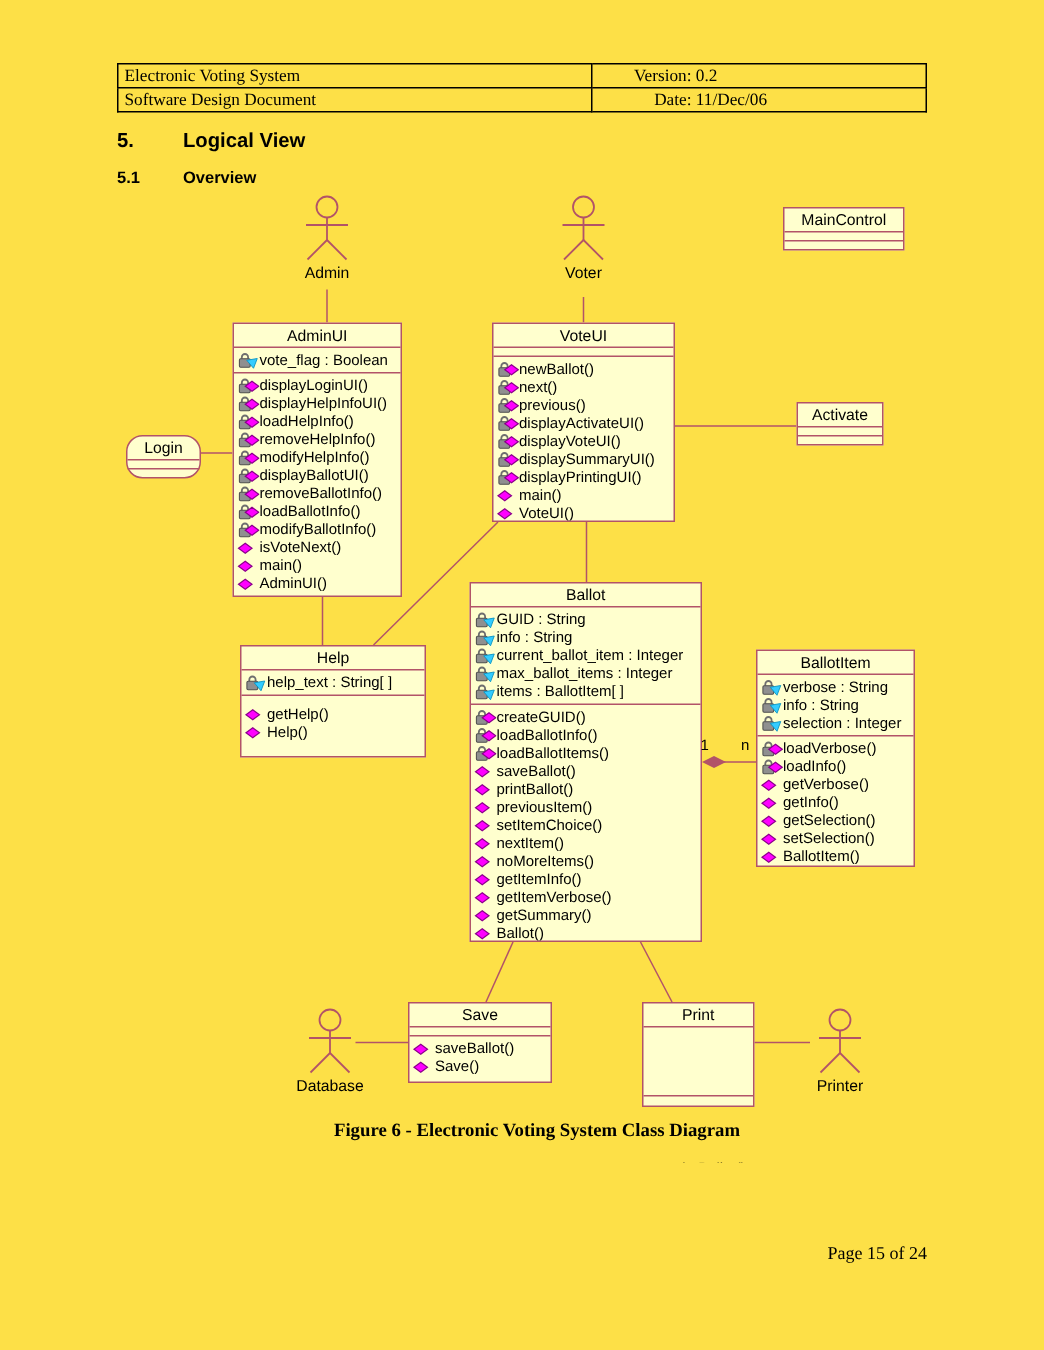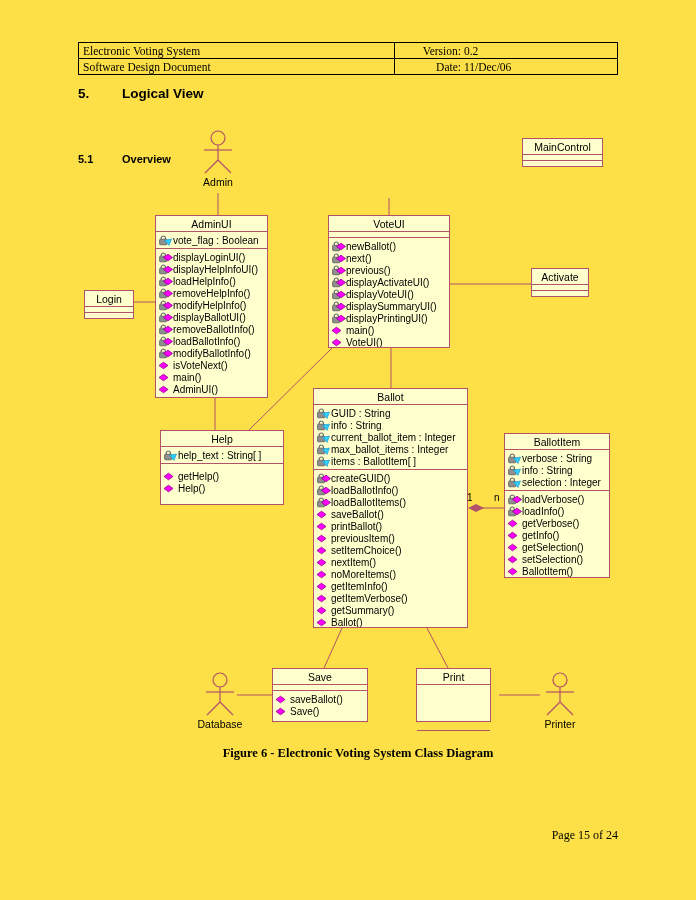--- a/index.html
+++ b/index.html
@@ -14,21 +14,21 @@
   
   .doc-table{position:absolute;left:78px;top:42px;width:540px;border-collapse:collapse;
              font-family:"Liberation Serif",serif;font-size:11.5px;}
   .doc-table td{border:1px solid #000;padding:1px 4px;height:13px;vertical-align:middle;}
   .cell-meta{width:214px;}
   .meta-label{display:inline-block;width:62px;text-align:right;}
   .meta-value{display:inline-block;}
 
   
   .h1{position:absolute;left:78px;top:86px;font-weight:bold;font-size:13.5px;}
-  .h2{position:absolute;left:78px;top:113px;font-weight:bold;font-size:11px;margin-top:40px;}
+  .h2{position:absolute;left:78px;top:113px;font-weight:bold;font-size:11px;}
   .h-num{display:inline-block;width:44px;}
 
   
   .overlay{position:absolute;left:0;top:0;z-index:1;}
 
   
   .uml-class{position:absolute;z-index:2;display:flex;flex-direction:column;box-sizing:border-box;
              background:var(--fill);border:1px solid var(--rose);font-size:10px;}
   .uml-title{flex:0 0 auto;text-align:center;line-height:12px;padding:2px 2px 1px;
              border-bottom:1px solid var(--rose);font-size:10.5px;white-space:nowrap;overflow:hidden;}
@@ -41,29 +41,29 @@
   .mi svg{position:absolute;left:0;top:0;}
   .member-text{font-size:10px;}
   .g-lock,.g-diamond,.g-attr{display:none;}
   .member.private-method .g-lock,
   .member.private-method .g-diamond{display:inline;}
   .member.public-method .g-diamond{display:inline;transform:translateX(-4.5px);}
   .member.private-attribute .g-lock,
   .member.private-attribute .g-attr{display:inline;}
 
   #cls-maincontrol{left:522px;top:138px;width:81px;}
-  #cls-login{left:84px;top:290px;width:50px;}
+  #cls-login{left:84px;top:290px;width:50px;border-radius:11px;}
   #cls-activate{left:531px;top:268px;width:58px;}
   #cls-adminui{left:155px;top:215px;width:113px;height:183px;}
   #cls-voteui{left:328px;top:215px;width:122px;height:133px;}
   #cls-help{left:160px;top:430px;width:124px;height:75px;}
   #cls-ballot{left:313px;top:388px;width:155px;height:240px;}
   #cls-ballotitem{left:504px;top:433px;width:106px;height:145px;}
   #cls-save{left:272px;top:668px;width:96px;height:54px;}
-  #cls-print{left:416px;top:668px;width:75px;height:54px;gap:40px;}
+  #cls-print{left:428px;top:668px;width:75px;height:70px;gap:40px;}
 
   
   .actor{position:absolute;z-index:2;width:60px;display:flex;flex-direction:column;align-items:center;justify-content:flex-end;}
   .actor-label{margin-top:2px;font-size:10.5px;text-align:center;}
   #actor-admin{left:188px;top:128px;}
   #actor-voter{left:359px;top:128px;}
   #actor-database{left:190px;top:670px;}
   #actor-printer{left:530px;top:670px;}
 
   
@@ -135,20 +135,32 @@
       <g stroke="#b25368" stroke-width="1.2" fill="none">
         <circle cx="22" cy="10" r="7"></circle>
           <line x1="22" y1="17" x2="22" y2="32"></line>
         <line x1="8" y1="22" x2="36" y2="22"></line>
           <line x1="22" y1="32" x2="9" y2="45"></line>
           <line x1="22" y1="32" x2="35" y2="45"></line>
       </g>
     </svg>
     <div class="actor-label">Admin</div>
   </div>
+  <div class="actor" id="actor-voter">
+    <svg width="44" height="46" viewBox="0 0 44 46">
+      <g stroke="#b25368" stroke-width="1.2" fill="none">
+        <circle cx="22" cy="10" r="7"></circle>
+          <line x1="22" y1="17" x2="22" y2="32"></line>
+        <line x1="8" y1="22" x2="36" y2="22"></line>
+          <line x1="22" y1="32" x2="9" y2="45"></line>
+          <line x1="22" y1="32" x2="35" y2="45"></line>
+      </g>
+    </svg>
+    <div class="actor-label">Voter</div>
+  </div>
   <div class="actor" id="actor-database">
     <svg width="44" height="46" viewBox="0 0 44 46">
       <g stroke="#b25368" stroke-width="1.2" fill="none">
         <circle cx="22" cy="10" r="7"></circle>
           <line x1="22" y1="17" x2="22" y2="32"></line>
         <line x1="8" y1="22" x2="36" y2="22"></line>
           <line x1="22" y1="32" x2="9" y2="45"></line>
           <line x1="22" y1="32" x2="35" y2="45"></line>
       </g>
     </svg>

